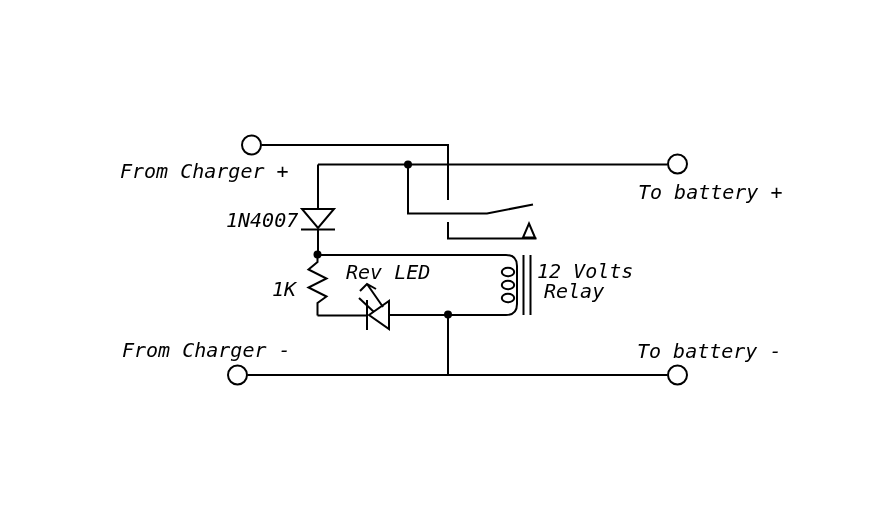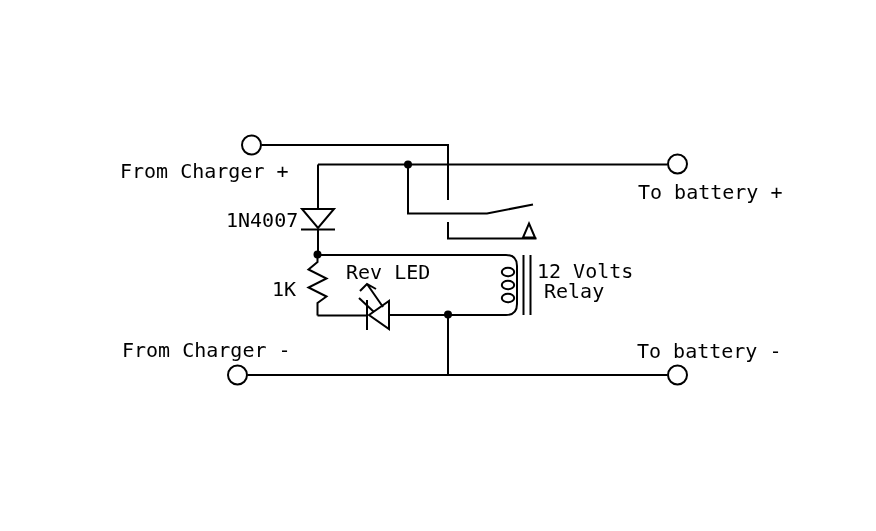--- a/index.html
+++ b/index.html
@@ -6,20 +6,21 @@
   body {
     background: var(--background, #ffffff);
     font-family: "DejaVu Sans Mono", "Liberation Mono", monospace;
   }
   .screen {
     position: relative;
     width: 876px;
     height: 531px;
     background: var(--background, #ffffff);
     overflow: hidden;
+    font-style: italic;
   }
   svg { display: block; }
   .wire, .symbol {
     stroke: var(--line, #000000);
     fill: none;
     stroke-width: 2;
     stroke-linecap: butt;
     stroke-linejoin: miter;
   }
   .dot {

